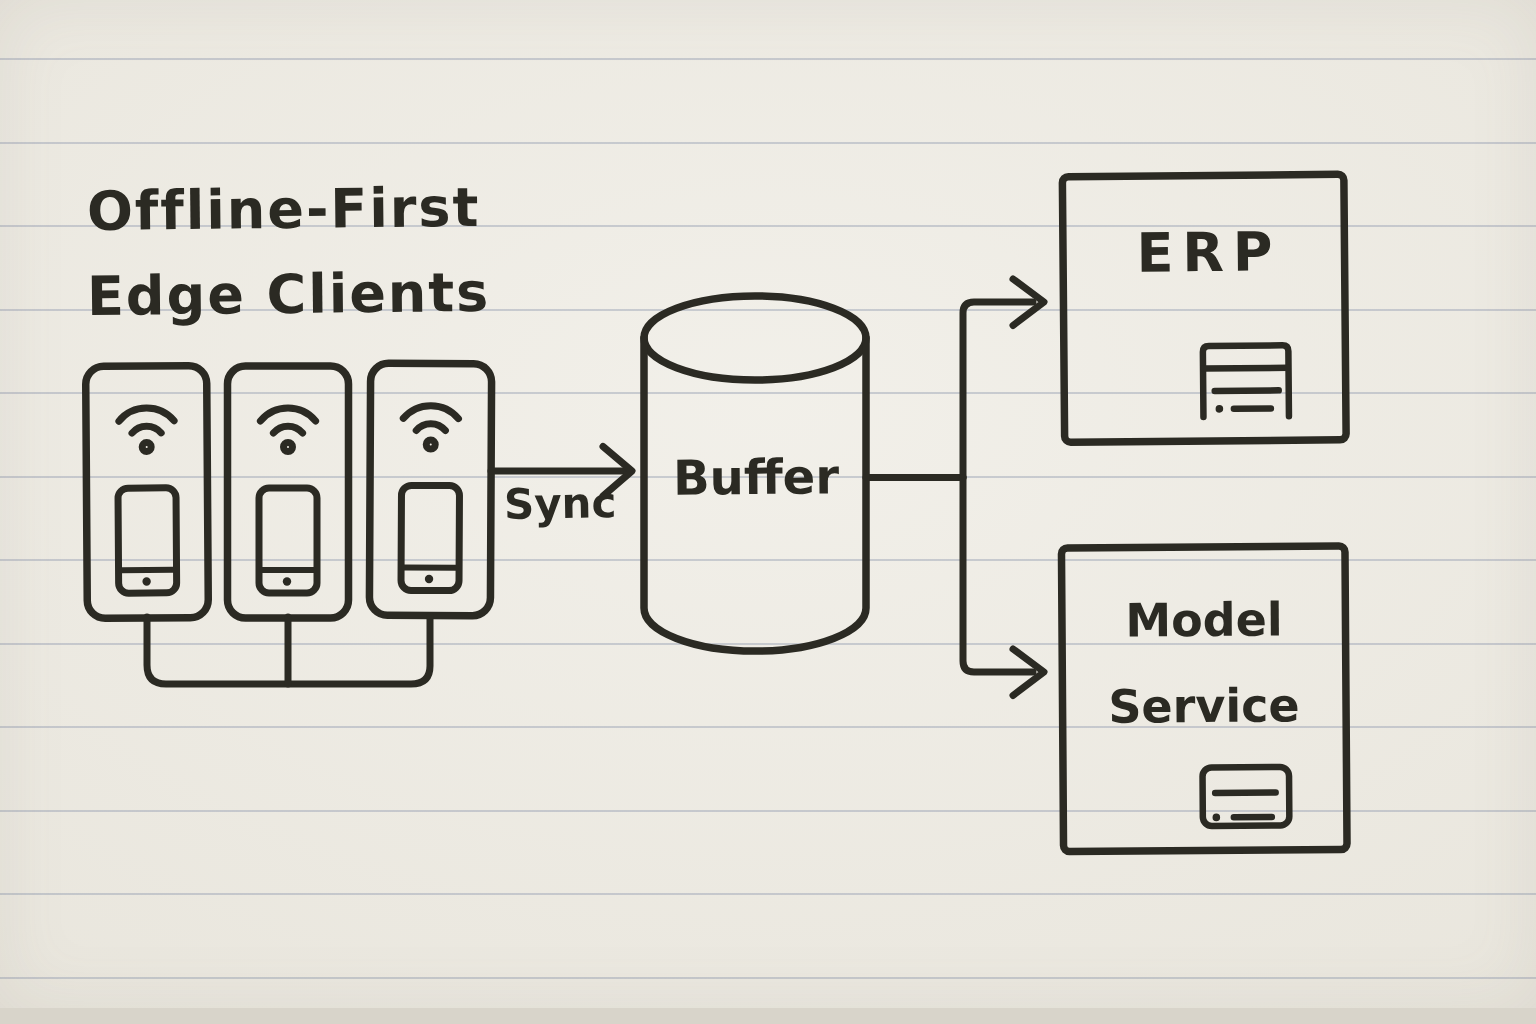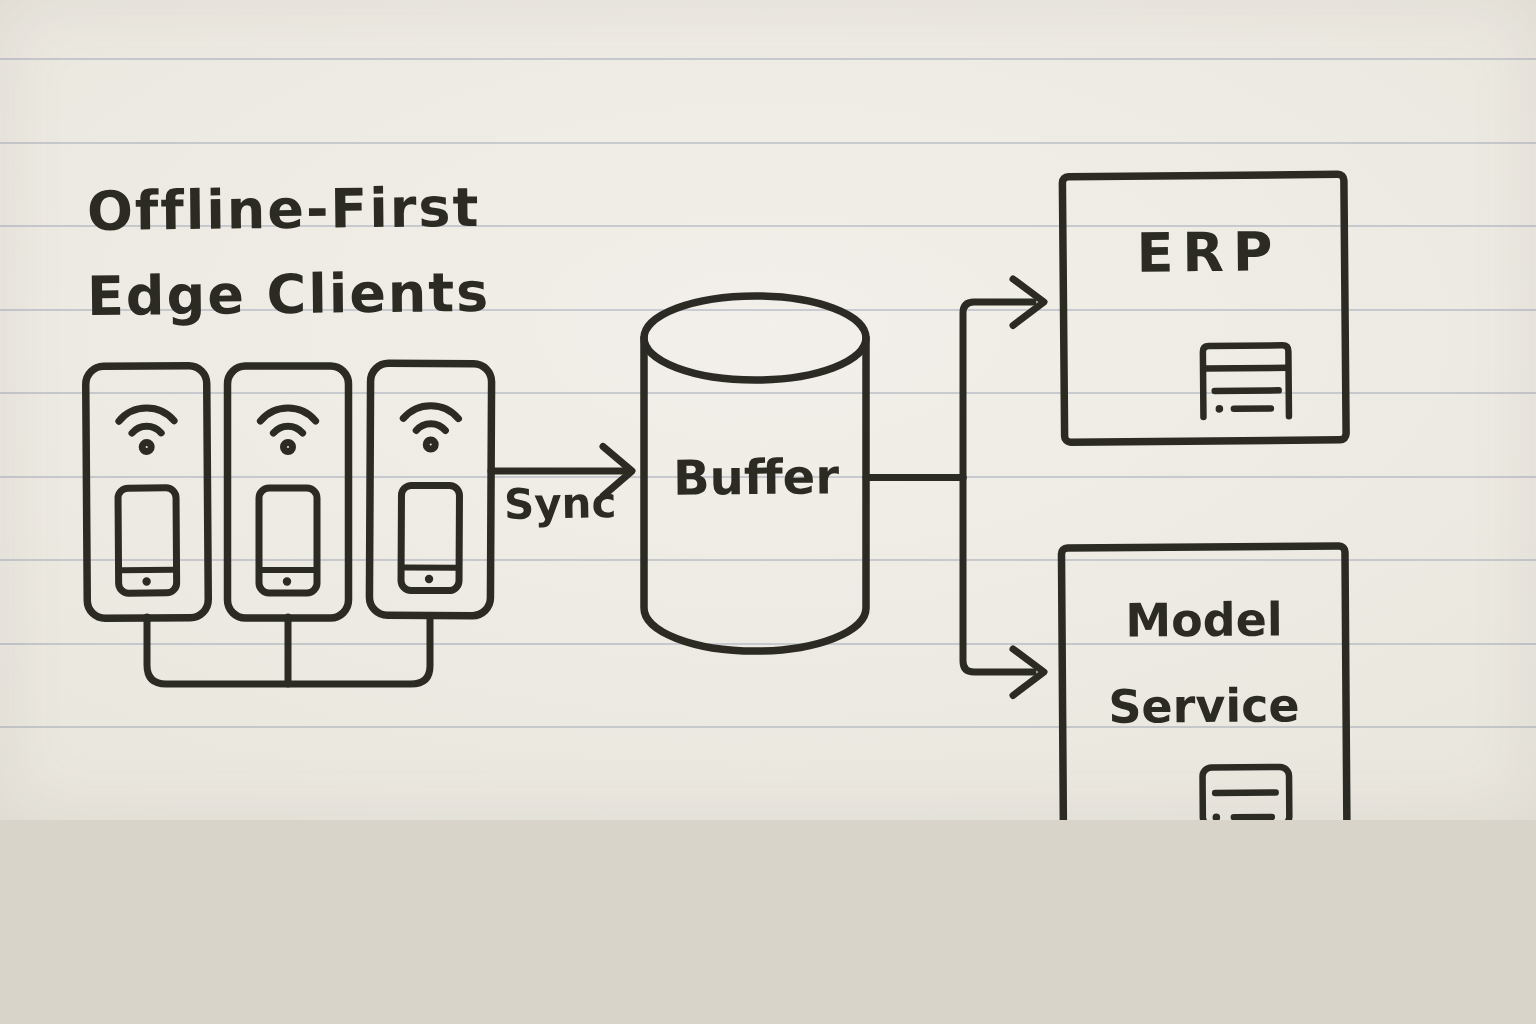--- a/index.html
+++ b/index.html
@@ -1,18 +1,18 @@
 <!DOCTYPE html>
 <html><head>
 <meta charset="utf-8">
 <style>
   html,body{margin:0;padding:0;background:#d8d4ca;}
   .paper{
     position:relative;
-    width:1536px;height:820px;
+    width:1536px;height:1008px;
     margin:0 auto;
     overflow:hidden;
     background-color:#ece9e0;
     background-image:
       repeating-linear-gradient(to bottom,
         transparent 0px, transparent 81.5px,
         rgba(150,159,178,0.45) 81.5px, rgba(150,159,178,0.45) 83.5px),
       radial-gradient(130% 120% at 50% 40%,
         rgba(255,255,255,0.30) 0%, rgba(198,192,176,0.22) 100%);
     background-position:0 -23px, 0 0;

